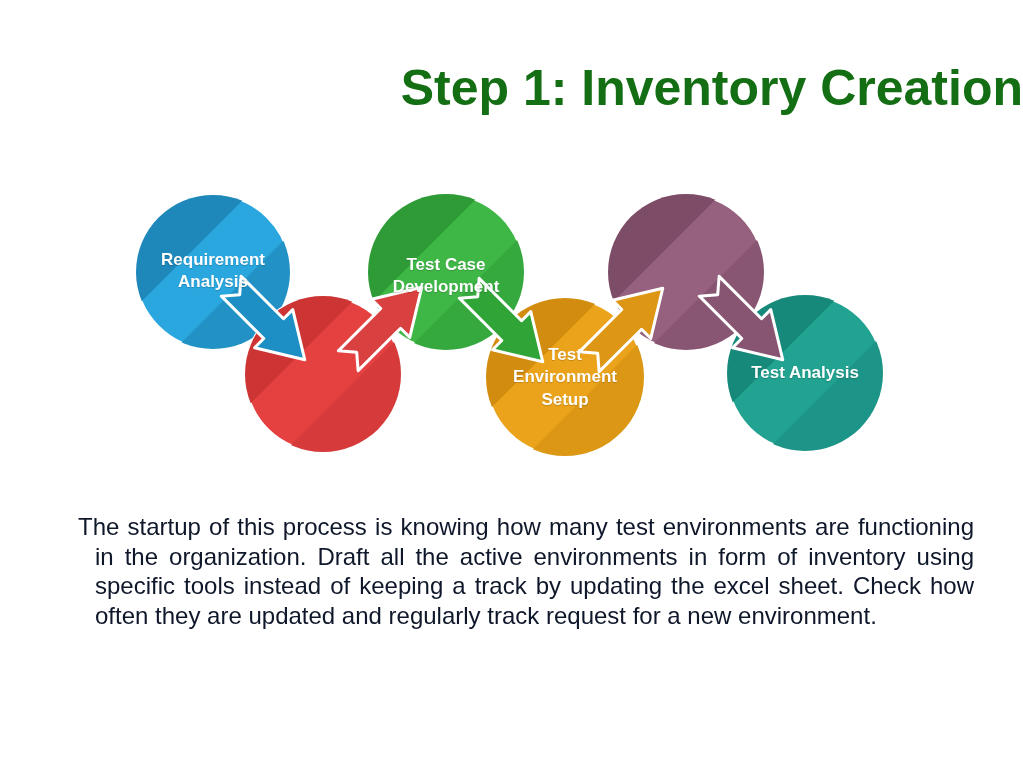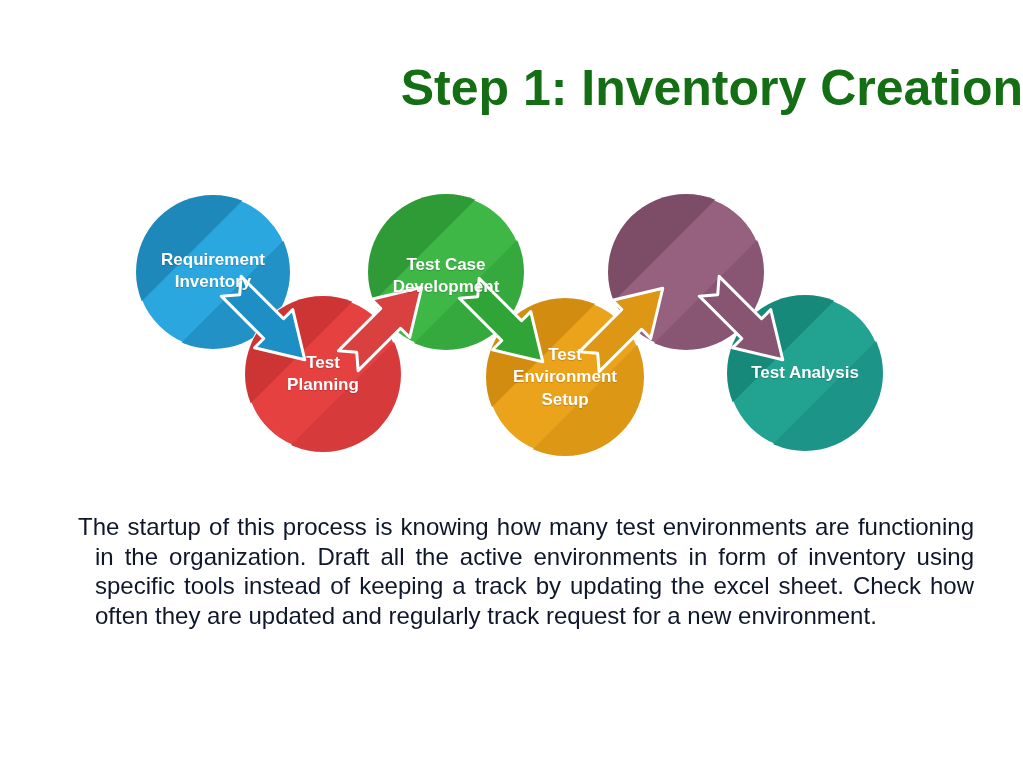--- a/index.html
+++ b/index.html
@@ -126,22 +126,21 @@
         </g>
       </g>
 
       <path class="arrow" d="M -52 -14 L 8 -14 L 8 -27 L 52 0 L 8 27 L 8 14 L -52 14 L -40 0 Z" transform="translate(268,323) rotate(45)" fill="#1E8FC4"></path>
       <path class="arrow" d="M -52 -14 L 8 -14 L 8 -27 L 52 0 L 8 27 L 8 14 L -52 14 L -40 0 Z" transform="translate(385,324) rotate(-45)" fill="#D94040"></path>
       <path class="arrow" d="M -52 -14 L 8 -14 L 8 -27 L 52 0 L 8 27 L 8 14 L -52 14 L -40 0 Z" transform="translate(506,325) rotate(45)" fill="#31A438"></path>
       <path class="arrow" d="M -52 -14 L 8 -14 L 8 -27 L 52 0 L 8 27 L 8 14 L -52 14 L -40 0 Z" transform="translate(626,325) rotate(-45)" fill="#DD9715"></path>
       <path class="arrow" d="M -52 -14 L 8 -14 L 8 -27 L 52 0 L 8 27 L 8 14 L -52 14 L -40 0 Z" transform="translate(746,323) rotate(45)" fill="#875571"></path>
     </svg>
 
-    <div class="step-label" style="left:213px;top:271px;width:150px;">Requirement Inventory</div>
-    <div class="step-label" style="left:323px;top:374px;width:100px;">Test Planning</div>
+    <div class="step-label" style="left:213px;top:271px;width:150px;">Requirement Analysis</div>
     <div class="step-label" style="left:446px;top:276px;width:130px;">Test Case Development</div>
     <div class="step-label" style="left:565px;top:378px;width:130px;">Test Environment Setup</div>
     <div class="step-label" style="left:805px;top:373px;width:110px;">Test Analysis</div>
   </div>
 
   <p class="body-text">The startup of this process is knowing how many test environments are functioning in the organization. Draft all the active environments in form of inventory using specific tools instead of keeping a track by updating the excel sheet. Check how often they are updated and regularly track request for a new environment.</p>
 
 </div>
 
 </body></html>

